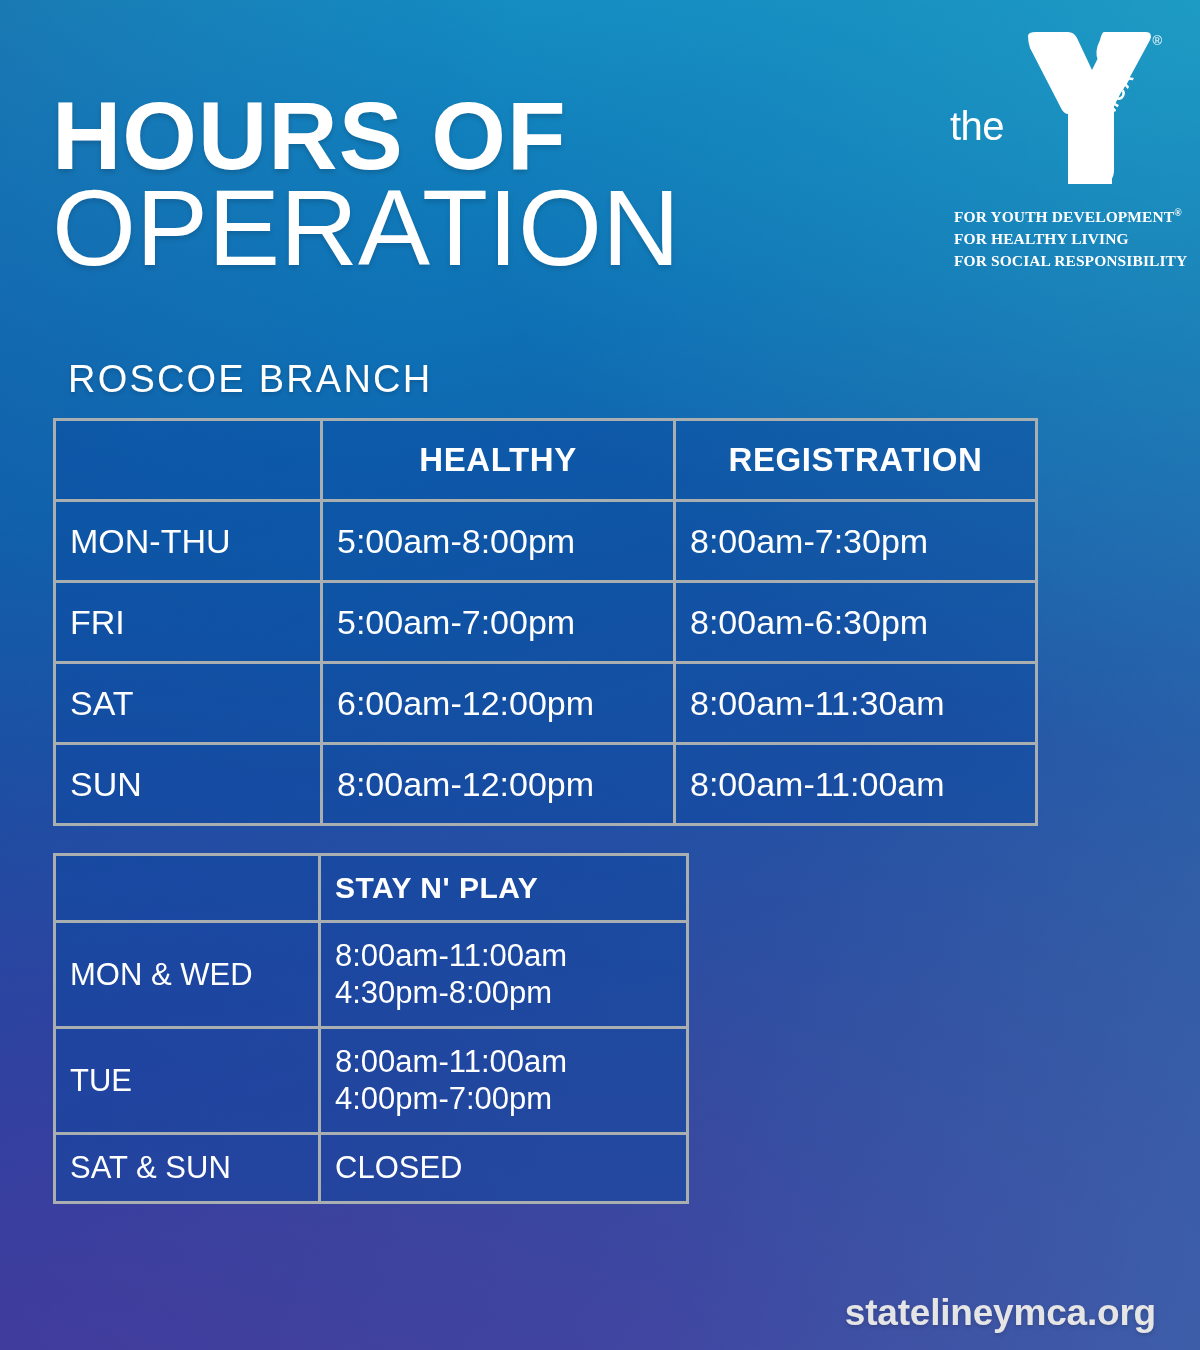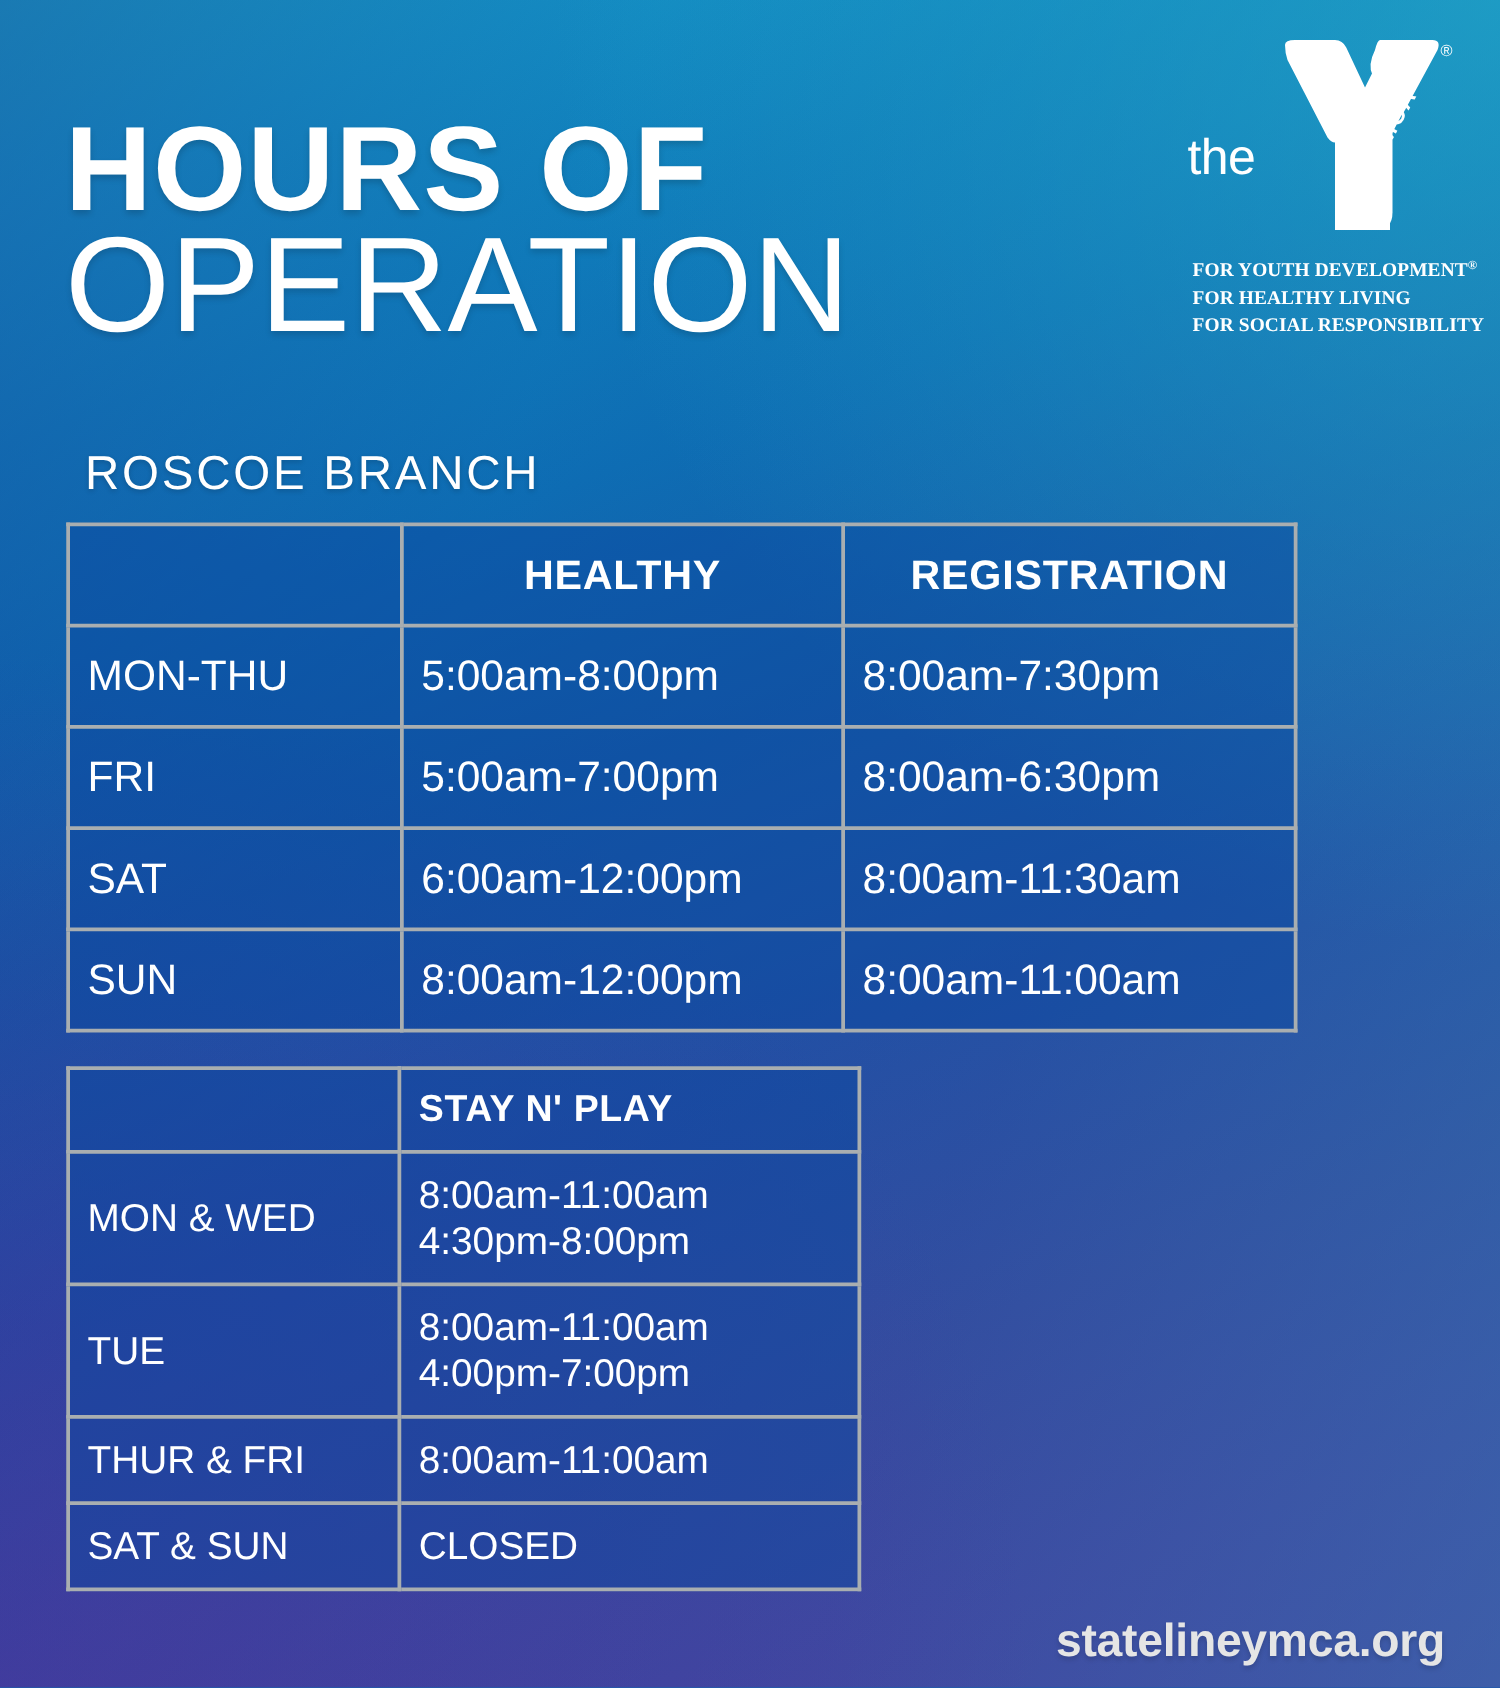--- a/index.html
+++ b/index.html
@@ -334,24 +334,20 @@
       <tr class="two-line">
         <td>TUE</td>
         <td>
           <div class="hours-stack">
             <div>8:00am-11:00am</div>
             <div>4:00pm-7:00pm</div>
           </div>
         </td>
       </tr>
       <tr>
-        <td>THUR &amp; FRI</td>
-        <td>8:00am-11:00am</td>
-      </tr>
-      <tr>
         <td>SAT &amp; SUN</td>
         <td>CLOSED</td>
       </tr>
     </tbody>
   </table>
 
   <div id="site-url">statelineymca.org</div>
 
 </div>
 

